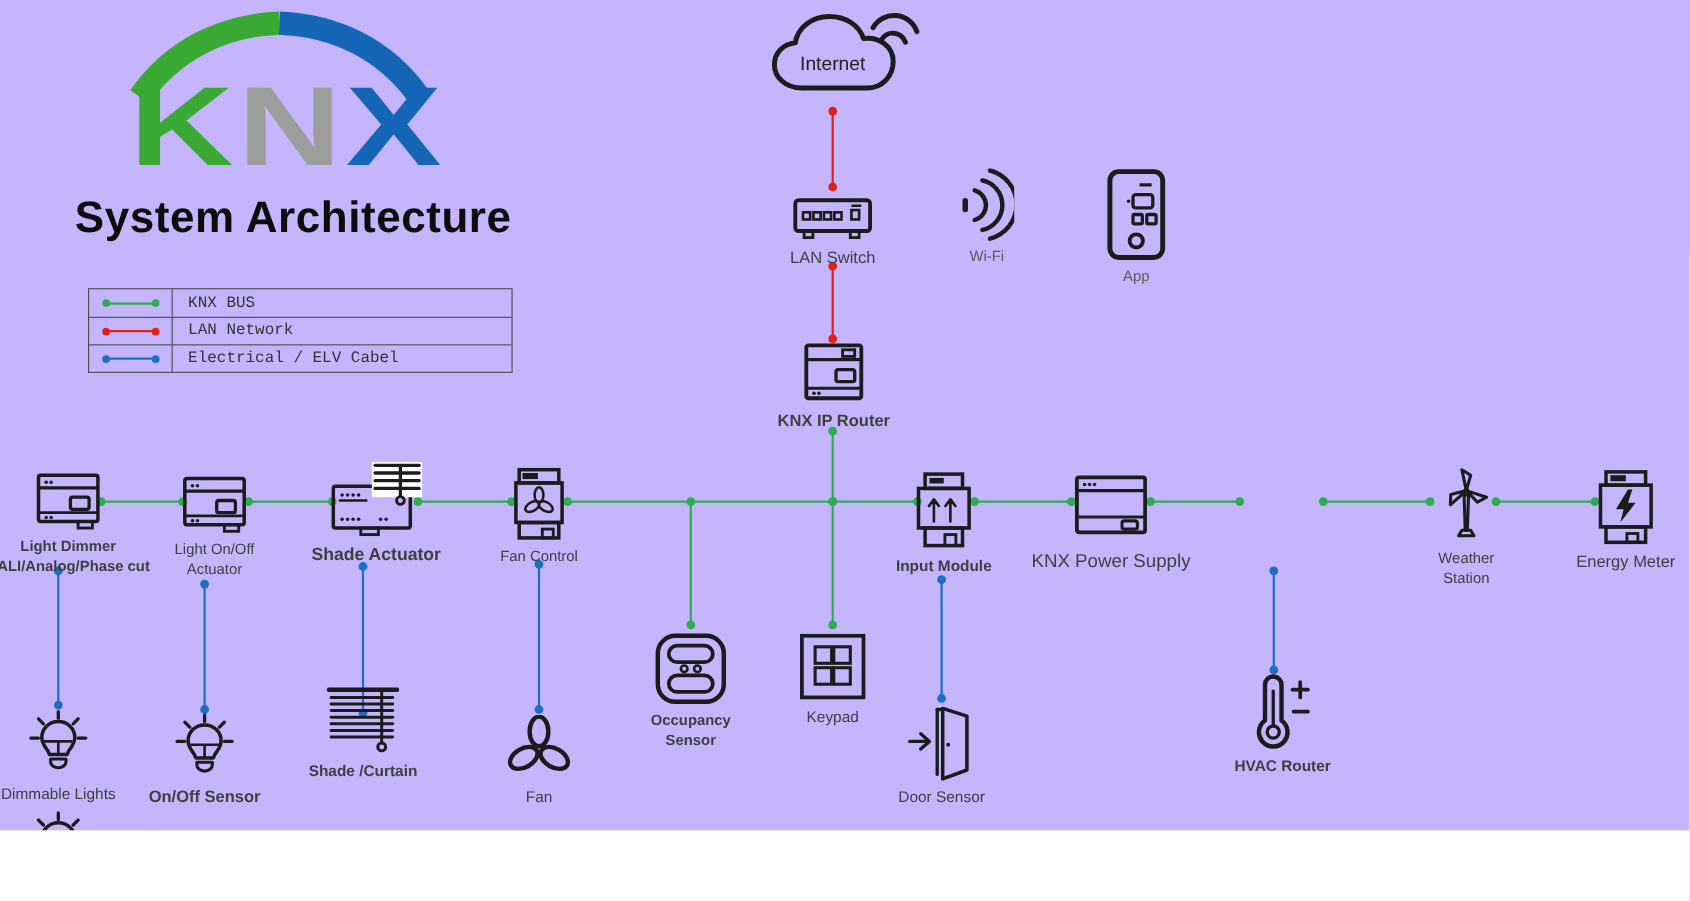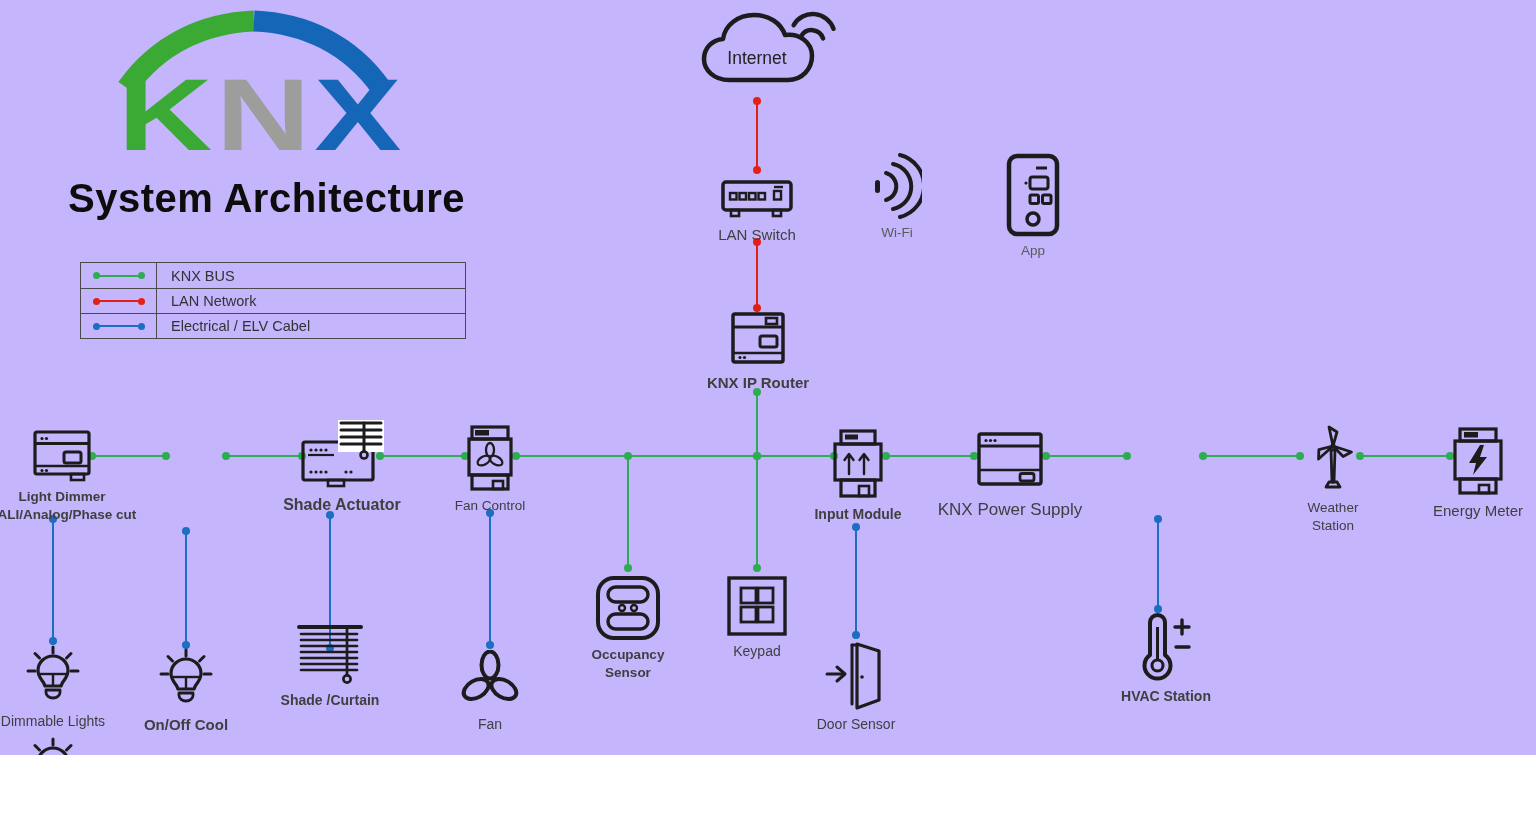--- a/index.html
+++ b/index.html
@@ -24,21 +24,21 @@
   .blue  { background:var(--c-electrical,#1b6ec2); }
   
   .node { position:absolute; display:flex; flex-direction:column; align-items:center; text-align:center; }
   .node svg { display:block; }
   .lbl  { margin-top:5px; font-size:13.5px; font-weight:500; color:var(--c-label,#3f3f3f); line-height:1.3; white-space:nowrap; }
   .sub  { font-size:13.5px; font-weight:500; color:var(--c-label,#3f3f3f); line-height:1.3; white-space:nowrap; }
   .w600 { font-weight:600; } .w700 { font-weight:700; }
   .s14 { font-size:14px; } .s15 { font-size:15px; } .s16 { font-size:16px; } .s17 { font-size:17px;margin-top:11px; }
   .gray { color:#5a5a5a; }
   
-  .legend { position:absolute; left:80px; top:262px; width:386px; border:1.5px solid #4a4a4a; }
+  .legend { position:absolute; left:80px; top:262px; width:386px; border:1.5px solid #4a4a4a;font-family:Liberation Mono, monospace; }
   .legend-row { display:flex; height:25px; align-items:center; border-top:1.5px solid #4a4a4a; }
   .legend-row:first-child { border-top:none; }
   .legend-swatch { width:76px; height:100%; border-right:1.5px solid #4a4a4a; display:flex; align-items:center; justify-content:center; }
   .legend-line { position:relative; width:44px; height:2px; }
   .legend-line::before, .legend-line::after {
     content:''; position:absolute; width:7px; height:7px; border-radius:50%; background:inherit; top:-2.5px;
   }
   .legend-line::before { left:-4px; } .legend-line::after { right:-4px; }
   .legend-label { padding-left:14px; font-size:14.5px; font-weight:500; color:#333; }
   
@@ -177,20 +177,35 @@
       <rect x="32" y="23" width="17" height="11" rx="2" fill="none" stroke="#1c1c1c" stroke-width="3"></rect>
       <line x1="3" y1="37" x2="57" y2="37" stroke="#1c1c1c" stroke-width="2.4"></line>
       <circle cx="10" cy="41.5" r="1.6" fill="#1c1c1c"></circle>
         <circle cx="14.5" cy="41.5" r="1.6" fill="#1c1c1c"></circle>
       <rect x="39" y="45" width="13" height="6" fill="none" stroke="#1c1c1c" stroke-width="2.6"></rect>
     </svg>
     <div class="lbl w600">Light Dimmer</div>
     <div class="sub w600">DALI/Analog/Phase cut</div>
   </div>
 
+  <div class="node" style="left:117px;top:432px;width:156px">
+    <svg class="icon" width="60" height="54" viewBox="0 0 60 54">
+      <rect x="3" y="3" width="54" height="42" rx="2" fill="none" stroke="#1c1c1c" stroke-width="3.2"></rect>
+      <circle cx="10" cy="9.5" r="1.6" fill="#1c1c1c"></circle>
+        <circle cx="14.5" cy="9.5" r="1.6" fill="#1c1c1c"></circle>
+      <line x1="3" y1="14.5" x2="57" y2="14.5" stroke="#1c1c1c" stroke-width="2.8"></line>
+      <rect x="32" y="23" width="17" height="11" rx="2" fill="none" stroke="#1c1c1c" stroke-width="3"></rect>
+      <line x1="3" y1="37" x2="57" y2="37" stroke="#1c1c1c" stroke-width="2.4"></line>
+      <circle cx="10" cy="41.5" r="1.6" fill="#1c1c1c"></circle>
+        <circle cx="14.5" cy="41.5" r="1.6" fill="#1c1c1c"></circle>
+      <rect x="39" y="45" width="13" height="6" fill="none" stroke="#1c1c1c" stroke-width="2.6"></rect>
+    </svg>
+    <div class="lbl">Light On/Off</div>
+    <div class="sub">Actuator</div>
+  </div>
 
   <div class="node" style="left:260px;top:420px;width:164px">
     <svg class="icon" width="84" height="70" viewBox="0 0 84 70">
       <rect x="3" y="22" width="70" height="38" rx="2" fill="none" stroke="#1c1c1c" stroke-width="3.2"></rect>
       <circle cx="11" cy="30" r="1.6" fill="#1c1c1c"></circle>
         <circle cx="16" cy="30" r="1.6" fill="#1c1c1c"></circle>
         <circle cx="21" cy="30" r="1.6" fill="#1c1c1c"></circle>
         <circle cx="26" cy="30" r="1.6" fill="#1c1c1c"></circle>
       <line x1="8" y1="35" x2="34" y2="35" stroke="#1c1c1c" stroke-width="2.2"></line>
       <circle cx="11" cy="52" r="1.6" fill="#1c1c1c"></circle>
@@ -340,21 +355,21 @@
   <div class="node" style="left:116px;top:648px;width:140px">
     <svg class="icon" width="58" height="62" viewBox="0 0 58 62">
       <g stroke="#1c1c1c" stroke-width="3" stroke-linecap="round">
         <path d="M29 2 V8 M11 8.5 L15.5 13 M47 8.5 L42.5 13 M4 26 H11 M54 26 H47"></path>
       </g>
       <path d="M29 11 c 8.5 0 15 6.5 15 14.5 c 0 5.5 -3 8.5 -5.5 12 l -1.5 3.5 h -16 l -1.5 -3.5 c -2.5 -3.5 -5.5 -6.5 -5.5 -12 C 14 17.5 20.5 11 29 11 Z" fill="none" stroke="#1c1c1c" stroke-width="3.2" stroke-linejoin="round"></path>
       <line x1="16" y1="29" x2="42" y2="29" stroke="#1c1c1c" stroke-width="2.4"></line>
       <line x1="29" y1="29" x2="29" y2="41" stroke="#1c1c1c" stroke-width="2.4"></line>
       <path d="M22 45 h14 v2.5 a 7 5.5 0 0 1 -14 0 Z" fill="none" stroke="#1c1c1c" stroke-width="2.8" stroke-linejoin="round"></path>
     </svg>
-    <div class="lbl w700 s15">On/Off Cool</div>
+    <div class="lbl w700 s15">On/Off Sensor</div>
   </div>
 
   <div class="node" style="left:262px;top:624px;width:136px">
     <svg class="icon" width="66" height="62" viewBox="0 0 66 62">
       <g stroke="#1c1c1c" stroke-linecap="round">
         <line x1="2" y1="3" x2="64" y2="3" stroke-width="4"></line>
         <line x1="4" y1="10" x2="60" y2="10" stroke-width="2.7"></line>
         <line x1="4" y1="16" x2="60" y2="16" stroke-width="2.7"></line>
         <line x1="4" y1="22" x2="60" y2="22" stroke-width="2.7"></line>
         <line x1="4" y1="28" x2="60" y2="28" stroke-width="2.7"></line>
@@ -396,16 +411,16 @@
   <div class="node" style="left:1116px;top:612px;width:100px">
     <svg class="icon" width="74" height="70" viewBox="0 0 74 70">
       <path d="M21 43 a 13 13 0 1 0 15 0 V10.5 a 7.5 7.5 0 0 0 -15 0 Z" fill="none" stroke="#1c1c1c" stroke-width="4" stroke-linejoin="round"></path>
       <circle cx="28.5" cy="53.5" r="5.5" fill="none" stroke="#1c1c1c" stroke-width="3"></circle>
       <line x1="28.5" y1="15" x2="28.5" y2="48" stroke="#1c1c1c" stroke-width="3"></line>
       <g stroke="#1c1c1c" stroke-width="3.4" stroke-linecap="round">
         <path d="M53 8 v14 M46 15 h14"></path>
         <line x1="47" y1="35" x2="60" y2="35"></line>
       </g>
     </svg>
-    <div class="lbl w700 s14">HVAC Station</div>
+    <div class="lbl w700 s14">HVAC Router</div>
   </div>
 
 </div>
 
 </body></html>

